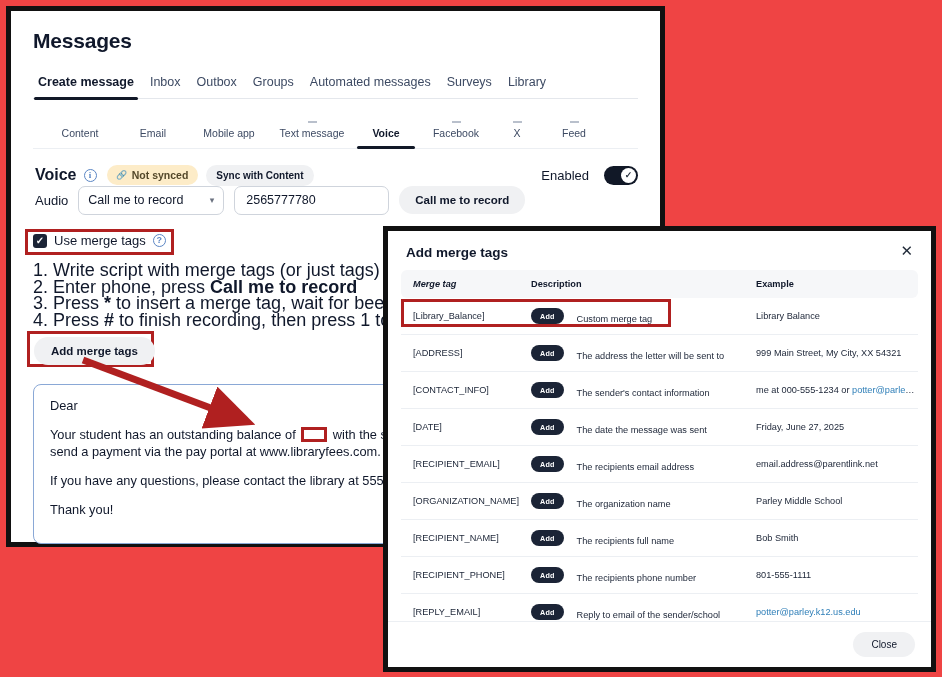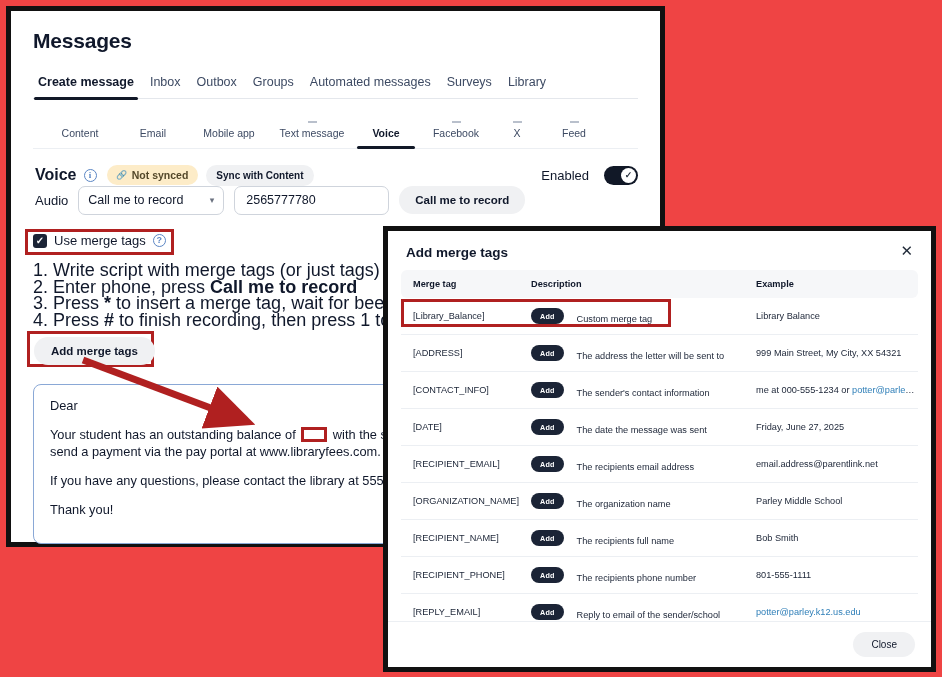--- a/index.html
+++ b/index.html
@@ -193,21 +193,21 @@
     margin-left: auto; font-size: 15px; color: #1f2937; cursor: pointer;
     line-height: 12px; font-weight: 400;
   }
 
   .tbl-wrap { flex: 1; overflow: hidden; padding: 0 13px; position: relative; }
   .tbl { width: 100%; border-collapse: collapse; table-layout: fixed; }
   .tbl thead th {
     background: #f6f7f9; font-size: 9.2px; font-weight: 700; color: #10182b;
     text-align: left; padding: 9px 0 9px 12px; white-space: nowrap;
   }
-  .tbl thead th:first-child { border-radius: 6px 0 0 6px; }
+  .tbl thead th:first-child { border-radius: 6px 0 0 6px; font-style: italic; }
   .tbl thead th:last-child { border-radius: 0 6px 6px 0; }
   .tbl tbody td {
     font-size: 9.2px; color: #1b2436; padding: 10px 0 10px 12px;
     border-bottom: 1px solid #eceff3; white-space: nowrap; overflow: hidden;
     text-overflow: ellipsis;
   }
   .col-tag { width: 118px; }
   .col-desc { width: 225px; }
   .col-ex { width: auto; }
   .desc-cell { display: flex; align-items: flex-end; gap: 13px; }

